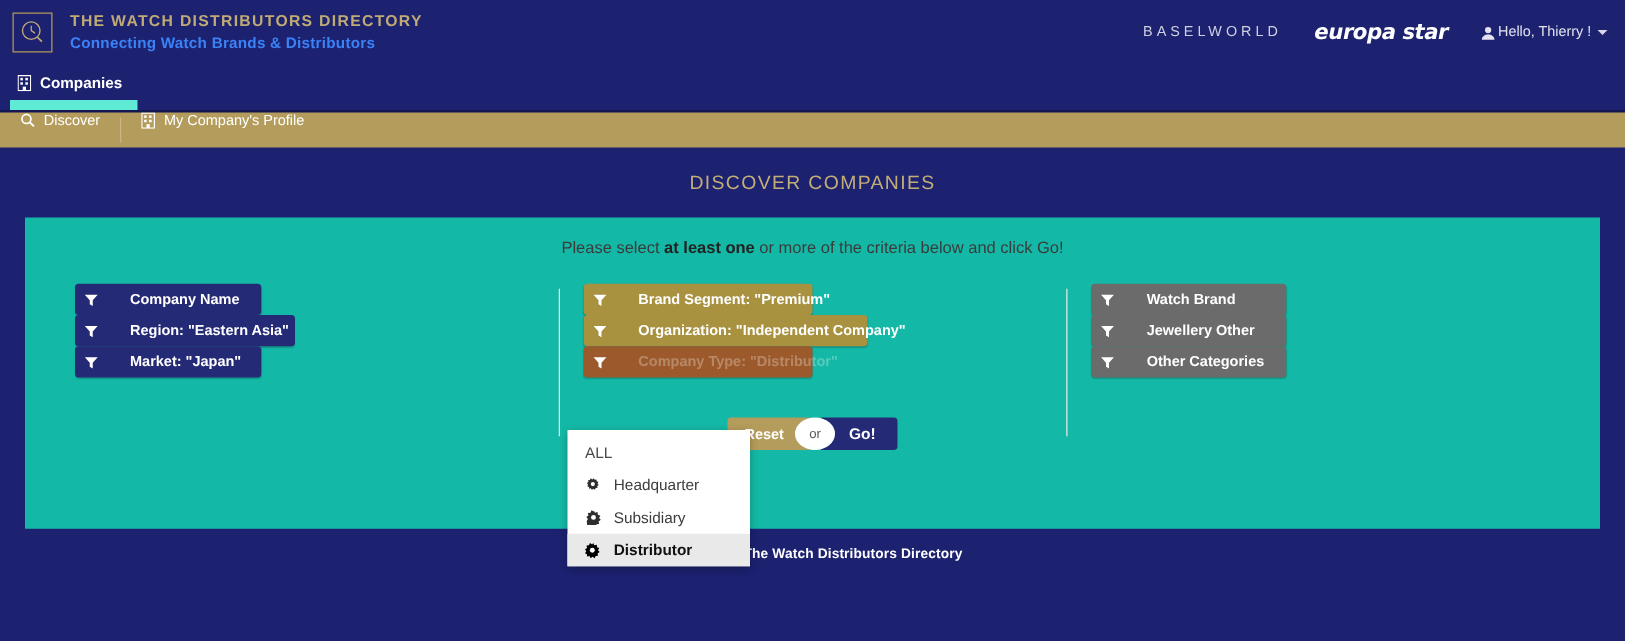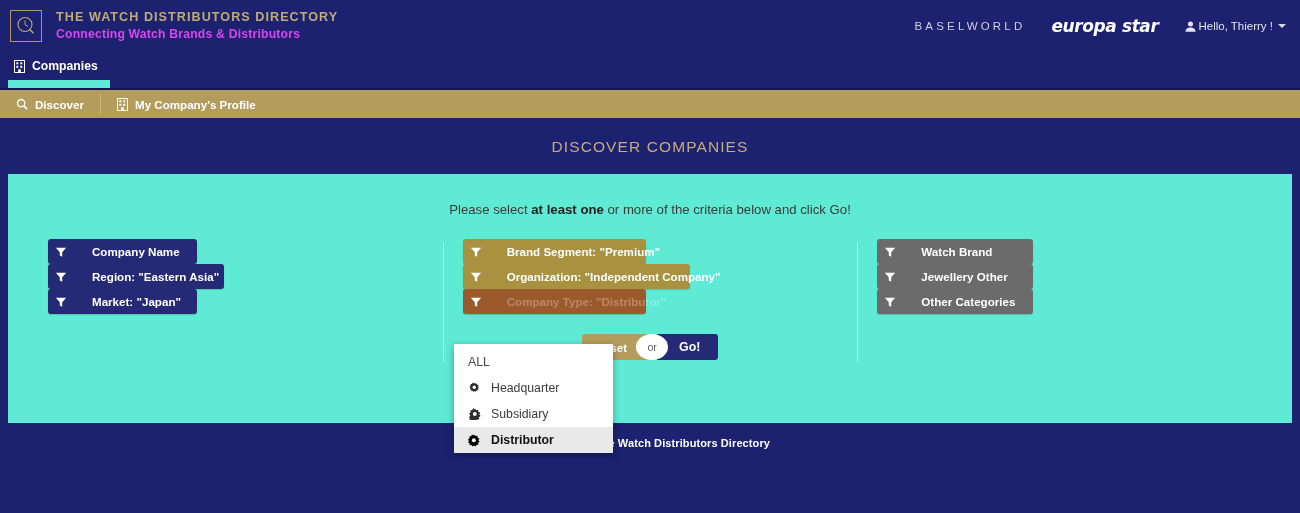--- a/index.html
+++ b/index.html
@@ -25,21 +25,21 @@
     display: flex; align-items: center; justify-content: center;
     flex: 0 0 auto;
   }
   .brand-text { margin-left: 14px; line-height: 1.22; }
   .brand-title {
     font-size: 12.6px; font-weight: bold; letter-spacing: 1.05px;
     color: #c0ab74; text-transform: uppercase;
   }
   .brand-sub {
     font-size: 12.2px; font-weight: bold; letter-spacing: .2px;
-    color: #d946ef; margin-top: 2px;
+    color: #3b82f6; margin-top: 2px;
   }
   .top-right {
     margin-left: auto; display: flex; align-items: center; gap: 26px;
   }
   .baselworld {
     color: #cfcfe2; font-size: 11.5px; letter-spacing: 3.2px; font-weight: 400;
   }
   .europastar {
     color: #ffffff; font-size: 17px; font-weight: bold; font-style: italic;
     letter-spacing: -0.4px; font-family: "DejaVu Sans", sans-serif;
@@ -67,40 +67,40 @@
     cursor: pointer;
   }
 
   
   .subnav {
     height: 30px; background: #b49c5c;
     display: flex; align-items: stretch;
     border-top: 2px solid #131650;
   }
   .subnav-item {
-    display: flex; align-items: center; gap: 7px;
+    display: flex; gap: 7px;
     color: #ffffff; font-size: 11.6px;
-    padding: 0 16px; cursor: pointer; font-weight: bold;
+    padding: 0 16px; cursor: pointer;
   }
   .subnav-sep { width: 1px; background: #c9b684; margin: 4px 0; }
 
   
   .page-title {
     text-align: center; color: #c4ae78;
     font-size: 15.5px; letter-spacing: 1.1px;
     padding: 20px 0 18px;
   }
 
   
   .card {
-    background: #5eead4;
-    margin: 0 8px;
+    background: #14b8a6;
+    margin: 0 20px;
     height: 249px;
     position: relative;
-    padding-top: 28px;
+    padding-top: 16px;
   }
   .card-intro {
     text-align: center; font-size: 13.2px; color: #3b3b3b;
   }
   .card-intro b { font-weight: bold; color: #222; }
 
   .columns {
     display: flex; margin-top: 22px; padding: 0 20px;
     position: relative;
   }
@@ -171,21 +171,21 @@
     height: 26px; background: #252a76; color: #fff;
     border: none; border-radius: 0 3px 3px 0;
     font-size: 12.4px; font-weight: bold;
     padding: 0 18px 0 22px; cursor: pointer;
   }
 
   
   .dropdown {
     position: absolute;
     left: 454px; top: 344px;
-    width: 159px;
+    width: 146px;
     background: #ffffff;
     box-shadow: 0 2px 7px rgba(0,0,0,.32);
     z-index: 40;
     padding-top: 5px;
   }
   .dd-item {
     display: flex; align-items: center; gap: 10px;
     height: 26px; padding: 0 14px;
     font-size: 12.3px; color: #3c3c3c; cursor: pointer;
   }

